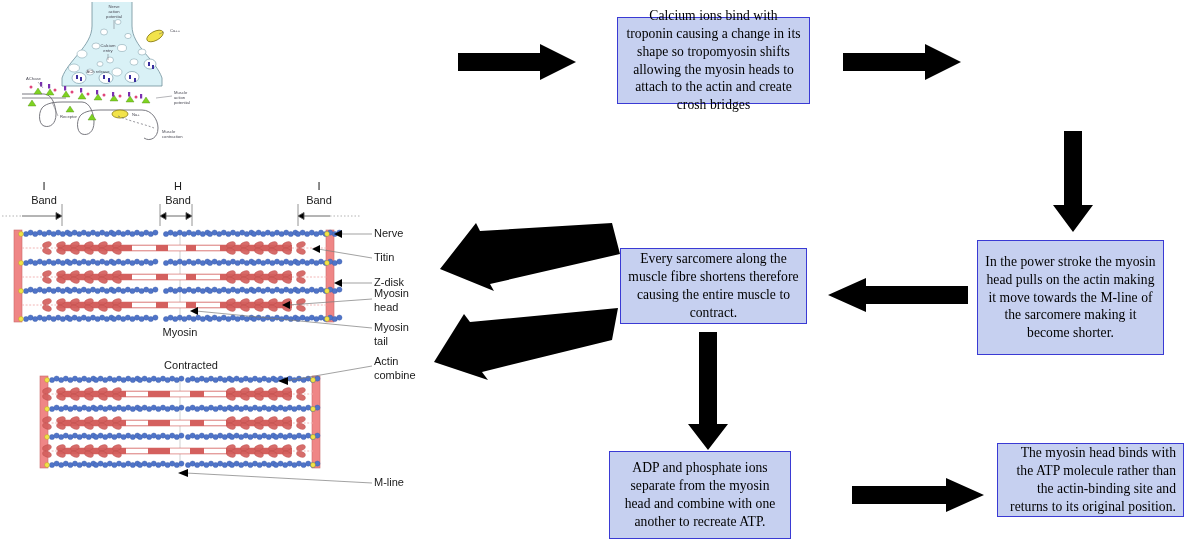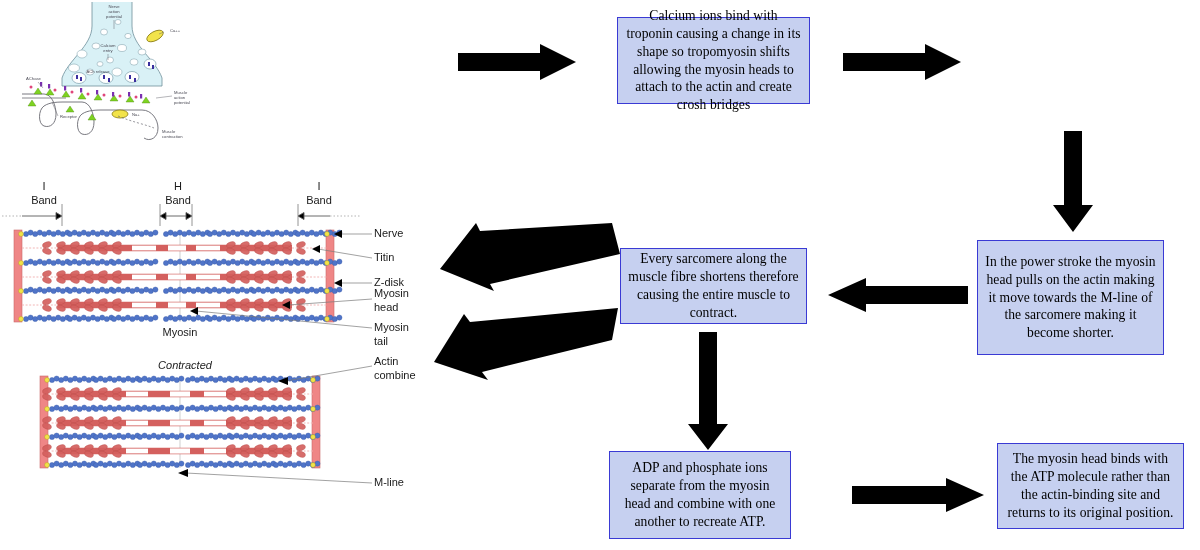--- a/index.html
+++ b/index.html
@@ -499,21 +499,21 @@
         <polygon points="288,199 288,207 278,203"></polygon>
         <polygon points="188,291 188,299 178,295"></polygon>
       </g>
     </svg>
 
     <div class="flabel ctr" style="left:24px;top:2px;width:40px;"><span>I</span><br><span>Band</span></div>
     <div class="flabel ctr" style="left:156px;top:2px;width:44px;"><span>H</span><br><span>Band</span></div>
     <div class="flabel ctr" style="left:298px;top:2px;width:42px;"><span>I</span><br><span>Band</span></div>
 
     <div class="flabel ctr" style="left:145px;top:148px;width:70px;">Myosin</div>
-    <div class="flabel ctr" style="left:145px;top:181px;width:80px;font-style:italic;">Contracted</div>
+    <div class="flabel ctr" style="left:151px;top:181px;width:80px;">Contracted</div>
 
     <div class="flabel" style="left:374px;top:49px;">Nerve</div>
     <div class="flabel" style="left:374px;top:73px;text-align:right;">Titin</div>
     <div class="flabel" style="left:374px;top:98px;">Z-disk</div>
     <div class="flabel" style="left:374px;top:109px;">Myosin
 head</div>
     <div class="flabel" style="left:374px;top:143px;">Myosin
 tail</div>
     <div class="flabel" style="left:374px;top:177px;">Actin
 combine</div>
@@ -531,21 +531,21 @@
   </div>
 
   <div class="pbox" style="left:620px;top:248px;width:187px;height:76px;">
     <span>Every sarcomere along the muscle fibre shortens therefore causing the entire muscle to contract.</span>
   </div>
 
   <div class="pbox" style="left:609px;top:451px;width:182px;height:88px;">
     <span>ADP and phosphate ions separate from the myosin head and combine with one another to recreate ATP.</span>
   </div>
 
-  <div class="pbox" style="left:997px;top:443px;width:187px;height:86px;">
+  <div class="pbox" style="left:997px;top:443px;width:187px;height:74px;text-align:right;">
     <span>The myosin head binds with the ATP molecule rather than the actin-binding site and returns to its original position.</span>
   </div>
 
   <div class="arrow" style="left:458px;top:44px;width:118px;height:36px;">
     <svg width="118" height="36" viewBox="0 0 118 36">
       <polygon points="0,9 82,9 82,0 118,18 82,36 82,27 0,27" fill="#000"></polygon>
     </svg>
   </div>
 
   <div class="arrow" style="left:843px;top:44px;width:118px;height:36px;">

